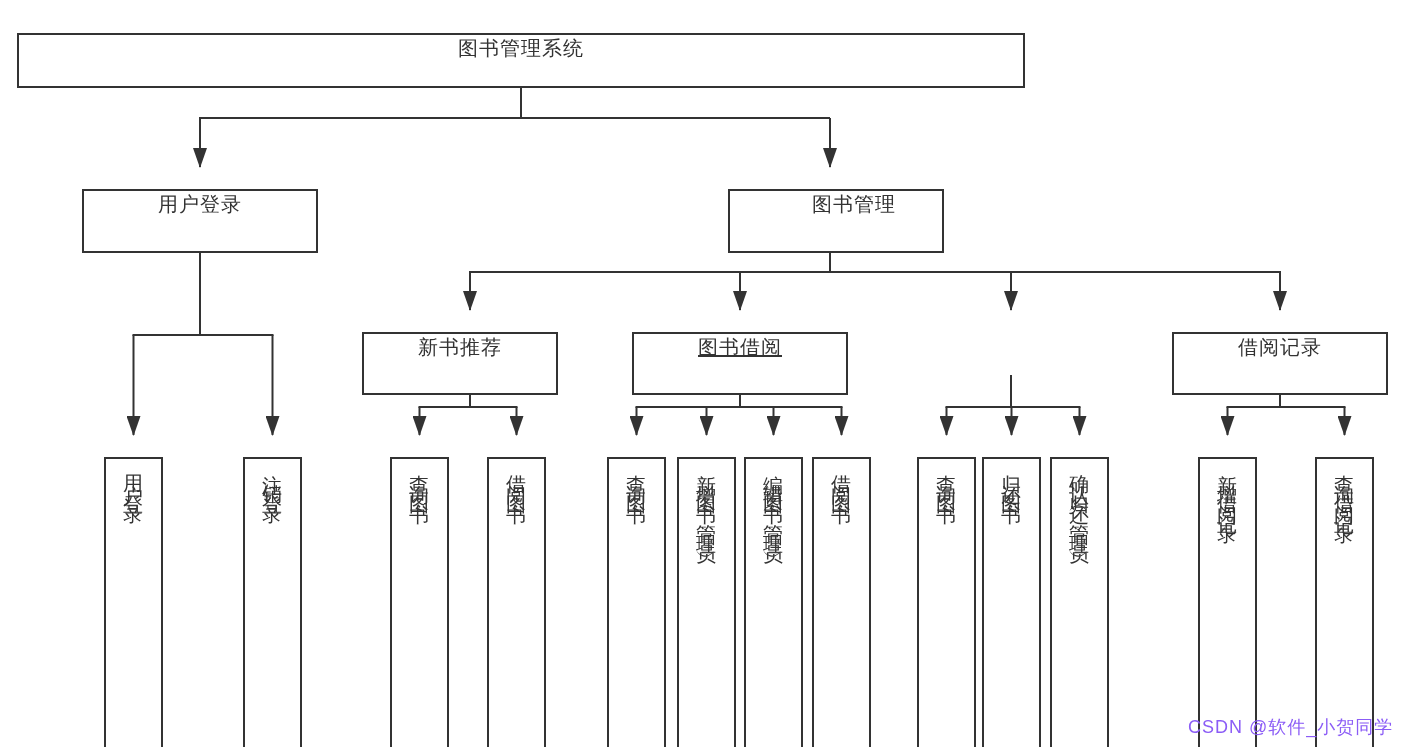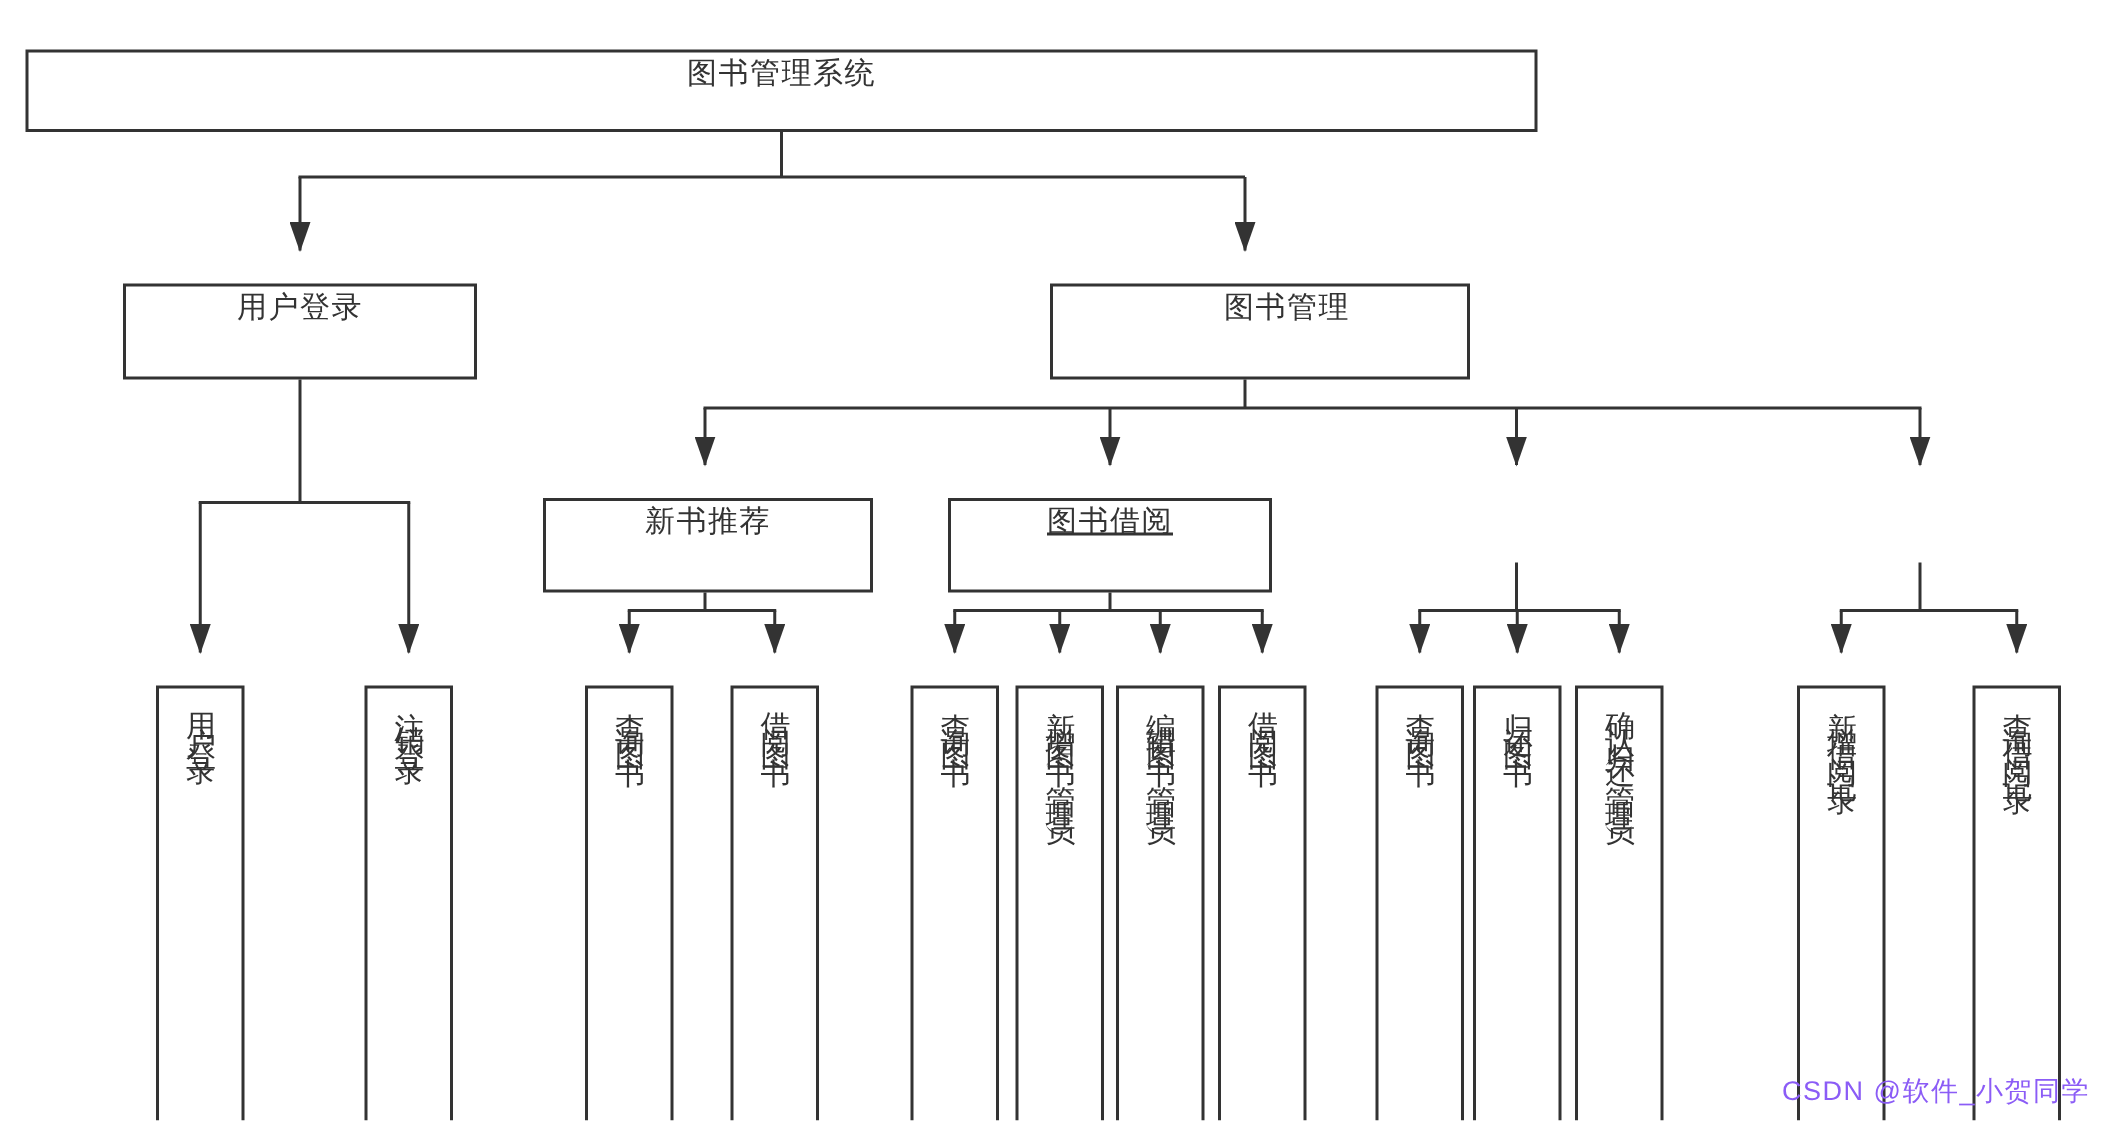--- a/index.html
+++ b/index.html
@@ -106,29 +106,32 @@
     </g>
   </svg>
 
   <div class="box" style="left:17px;top:13px;width:1008px;height:55px;">
     <span>图书管理系统</span>
   </div>
 
   <div class="box" style="left:82px;top:169px;width:236px;height:64px;">
     <span>用户登录</span>
   </div>
-  <div class="box" style="left:700px;top:169px;width:280px;height:64px;padding-left:36px;">
+  <div class="box" style="left:728px;top:169px;width:216px;height:64px;padding-left:36px;">
     <span>图书管理</span>
   </div>
 
-  <div class="box" style="left:362px;top:312px;width:220px;height:63px;font-family:Liberation Serif, serif;">
+  <div class="box" style="left:362px;top:312px;width:196px;height:63px;font-family:Liberation Serif, serif;">
     <span>新书推荐</span>
   </div>
   <div class="box" style="left:632px;top:312px;width:216px;height:63px;text-decoration:underline;">
     <span>图书借阅</span>
+  </div>
+  <div class="box" style="left:1172px;top:312px;width:216px;height:63px;">
+    <span>借阅记录</span>
   </div>
 
   <div class="box vbox" style="left:104px;top:437px;width:59px;height:298px;">
     <span>用户登录</span>
   </div>
   <div class="box vbox" style="left:243px;top:437px;width:59px;height:298px;">
     <span>注销登录</span>
   </div>
 
   <div class="box vbox" style="left:390px;top:437px;width:59px;height:298px;">

